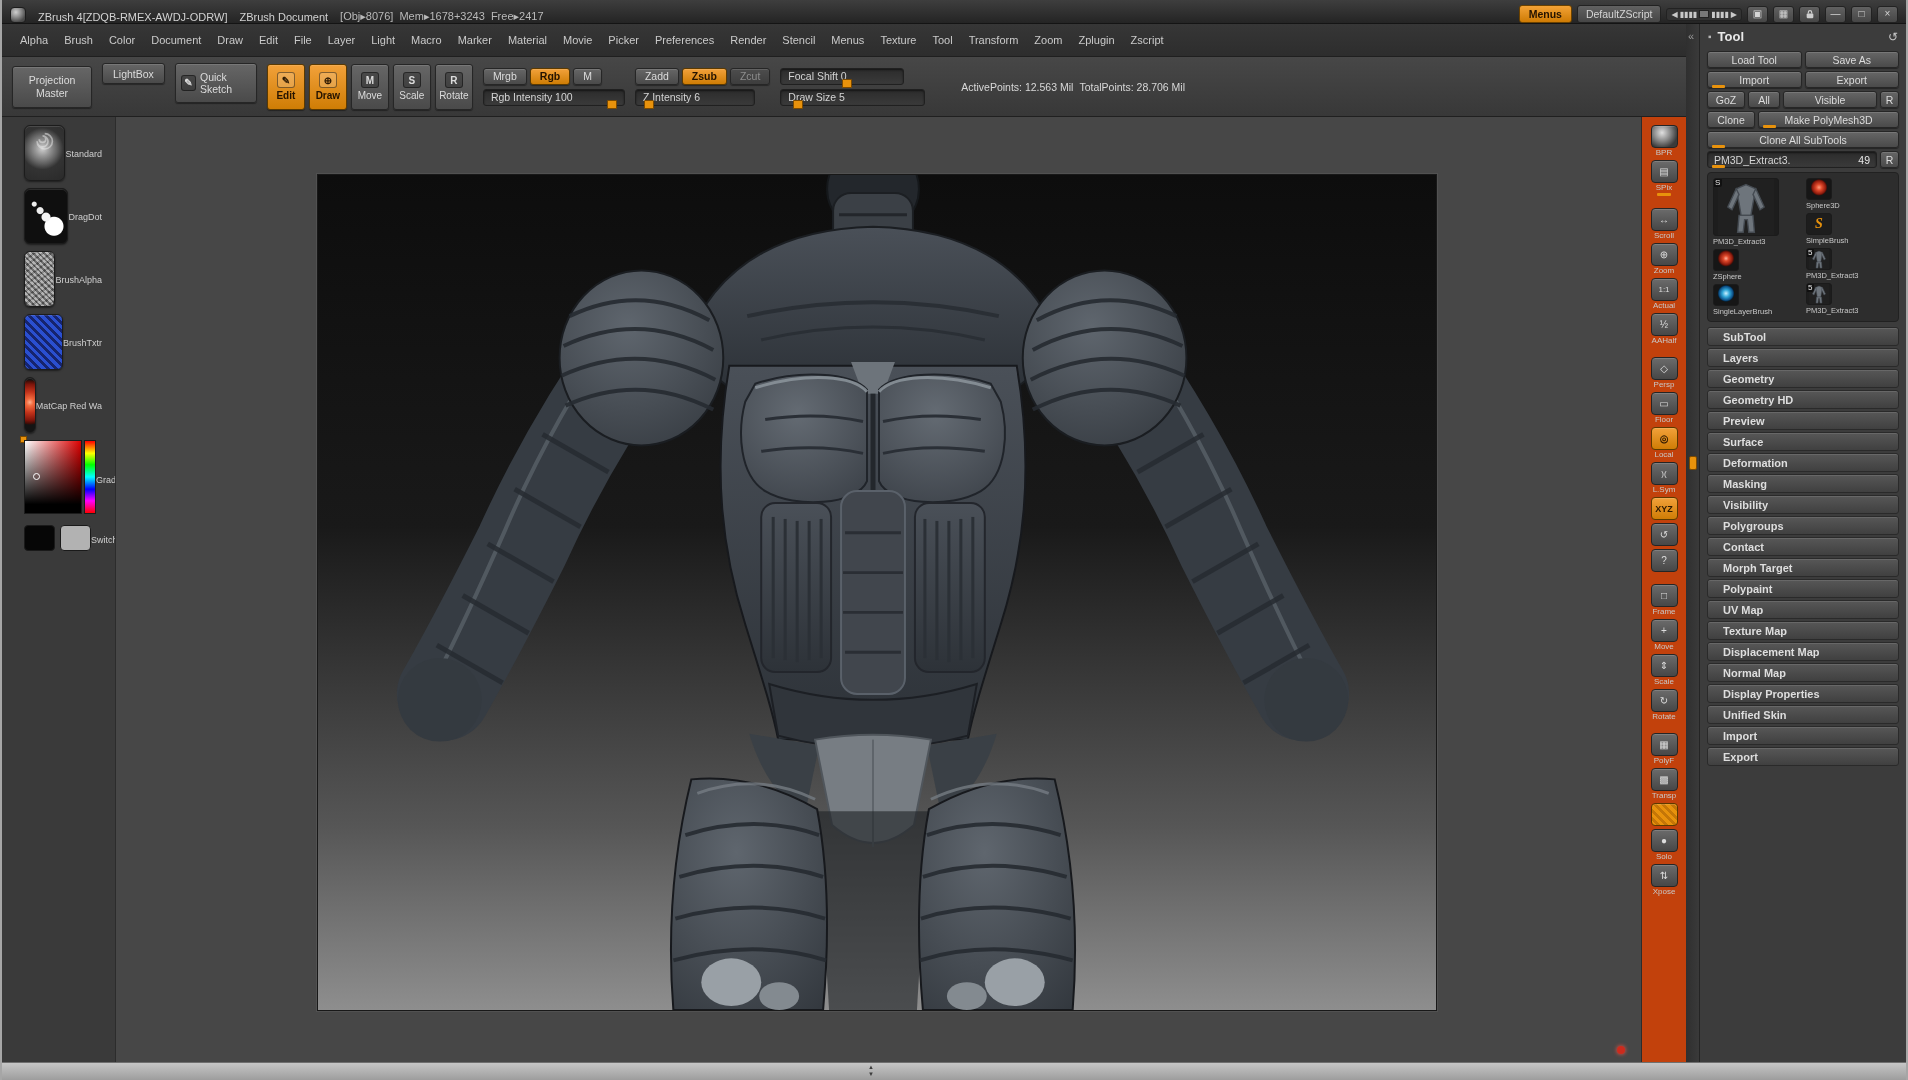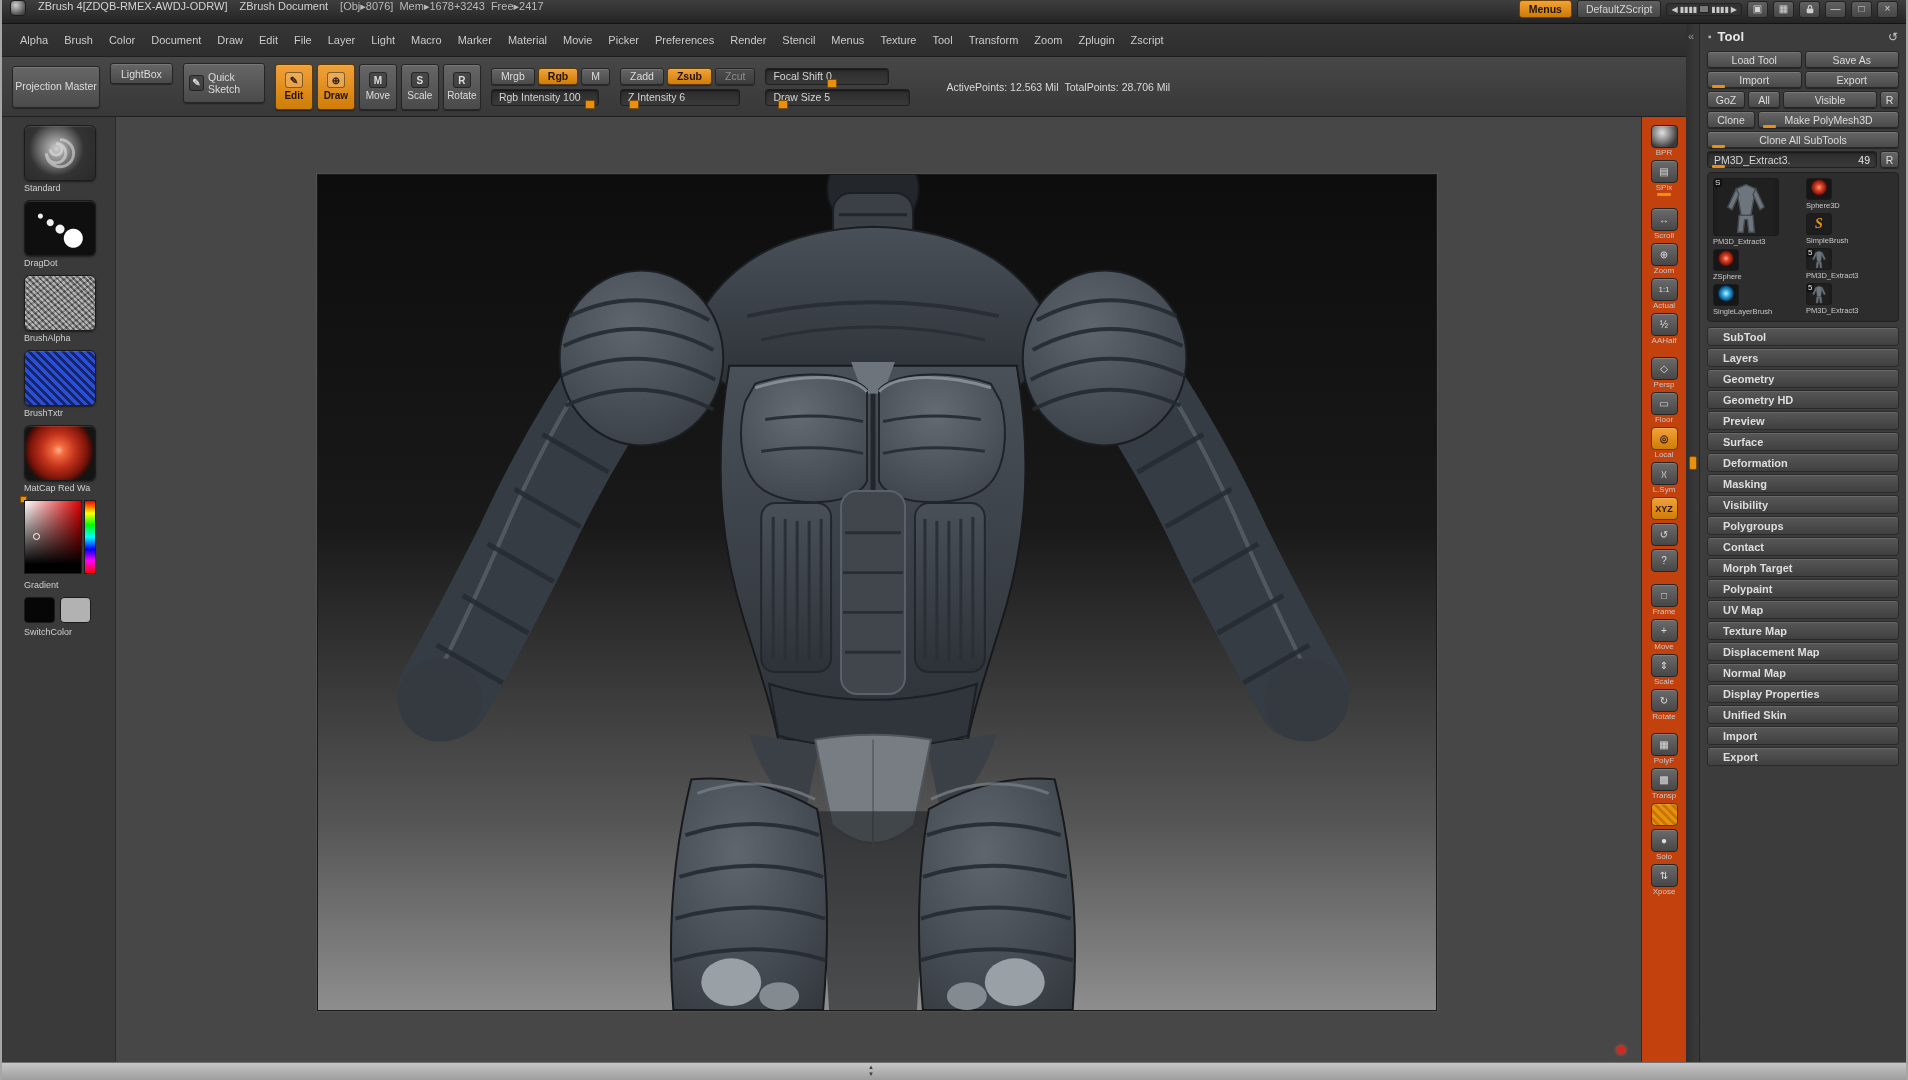--- a/index.html
+++ b/index.html
@@ -1,20 +1,20 @@
 <!DOCTYPE html>
 <html><head>
 <meta charset="utf-8">
 <style>
   html,body{margin:0;padding:0;background:#1a1a1a;}
   *{box-sizing:border-box;font-family:"Liberation Sans",sans-serif;}
   .window{position:relative;width:1908px;height:1080px;background:#3a3a3a;border-left:2px solid #a6a6a6;border-right:2px solid #a6a6a6;overflow:hidden;}
 
   
-  .titlebar{height:24px;background:linear-gradient(#3e3e3e,#242424);border-bottom:1px solid #141414;display:flex;align-items:flex-start;gap:12px;padding:0 8px;color:#d2d2d2;font-size:11px;}
+  .titlebar{height:24px;background:linear-gradient(#3e3e3e,#242424);border-bottom:1px solid #141414;display:flex;align-items:flex-end;gap:12px;padding:0 8px;color:#d2d2d2;font-size:11px;}
   .logo{width:16px;height:16px;border-radius:4px;background:radial-gradient(circle at 35% 30%,#cfcfcf,#8a8a8a 40%,#4a4a4a 75%);border:1px solid #1c1c1c;}
   .tb-stats{color:#b9b9b9;white-space:pre;}
   .tb-right{margin-left:auto;display:flex;align-items:center;gap:5px;}
   .menus-btn{background:linear-gradient(#f3a236,#ce7b04);color:#241300;font-size:10.5px;font-weight:bold;padding:2px 9px;border-radius:3px;border:1px solid #6b4200;cursor:pointer;}
   .tb-btn{background:linear-gradient(#616161,#464646);border:1px solid #222;color:#d5d5d5;font-size:10.5px;padding:2px 8px;border-radius:3px;cursor:pointer;}
   .tb-icon{width:21px;height:17px;background:linear-gradient(#616161,#464646);border:1px solid #222;border-radius:3px;color:#d5d5d5;font-size:10px;line-height:14px;display:flex;align-items:center;justify-content:center;padding:0;cursor:pointer;}
   .scrub{display:flex;align-items:center;gap:2px;color:#c9c9c9;font-size:8px;background:#333;border:1px solid #222;border-radius:3px;padding:1px 4px;}
   .scrub .midbox{width:10px;height:8px;background:#777;border:1px solid #222;}
 
   
@@ -23,39 +23,39 @@
 
   
   .menubar{height:26px;background:linear-gradient(#363636,#2d2d2d);border-bottom:1px solid #1f1f1f;display:flex;align-items:center;padding:16px 10px;}
   .menu-item{font-size:11px;color:#cacaca;padding:3px 8px;border-radius:3px;cursor:pointer;}
 
   
   .shelf{height:60px;background:linear-gradient(#474747,#383838);border-bottom:1px solid #202020;display:flex;align-items:center;padding:0 10px;gap:10px;}
   .btn{background:linear-gradient(#666,#4a4a4a);border:1px solid #262626;border-radius:3px;color:#dcdcdc;font-size:10.5px;display:inline-flex;align-items:center;justify-content:center;box-shadow:inset 0 1px 0 rgba(255,255,255,.12),0 1px 1px rgba(0,0,0,.4);cursor:pointer;position:relative;}
   .btn.active{background:linear-gradient(#f2a13a,#cf7d05);color:#241300;border-color:#5c3a00;font-weight:bold;}
   .btn.disabled{color:#8e8e8e;background:linear-gradient(#4d4d4d,#3d3d3d);}
-  .pm-btn{width:88px;height:42px;text-align:center;white-space:normal;line-height:1.2;padding:2px;}
+  .pm-btn{width:80px;height:42px;text-align:center;white-space:normal;line-height:1.2;padding:2px;}
   .lb-btn{height:21px;padding:0 10px;align-self:flex-start;margin-top:6px;}
   .qs-btn{width:82px;height:40px;align-self:flex-start;margin-top:6px;gap:4px;text-align:left;white-space:normal;line-height:1.15;padding:0 5px;}
   .tgroup{display:flex;gap:4px;}
   .tool-btn{width:38px;height:46px;flex-direction:column;gap:2px;font-size:10px;padding:2px;}
   .t-ic{width:18px;height:16px;background:rgba(0,0,0,.25);border:1px solid rgba(0,0,0,.45);border-radius:3px;display:flex;align-items:center;justify-content:center;font-size:10px;font-weight:bold;}
   .tool-btn.active .t-ic{color:#2b1700;background:rgba(255,255,255,.18);}
   .group{display:flex;flex-direction:column;gap:4px;justify-content:center;}
   .row{display:flex;gap:3px;}
   .btn.sm{height:17px;padding:0 9px;}
   .slider{position:relative;background:linear-gradient(#2c2c2c,#3a3a3a);border:1px solid #202020;border-radius:3px;height:17px;display:flex;align-items:center;padding:0 7px;font-size:10.5px;color:#d4d4d4;box-shadow:inset 0 1px 2px rgba(0,0,0,.55);cursor:pointer;}
   .nub{position:absolute;top:10px;width:10px;height:9px;background:#e8920c;border:1px solid #7c4a00;border-radius:1px;}
   .points{display:flex;gap:6px;font-size:10.5px;color:#d8d8d8;margin-left:26px;}
   .tick{position:absolute;left:4px;bottom:-1px;width:13px;height:3px;background:#e8920c;border-radius:1px;}
 
   
   .body-row{flex:1;display:flex;min-height:0;}
   .left-palette{width:113px;padding:8px 0 0 22px;display:flex;flex-direction:column;}
-  .pal-item{display:flex;flex-direction:column;align-items:flex-start;width:78px;margin-bottom:7px;cursor:pointer;}
+  .pal-item{display:flex;flex-direction:row;align-items:center;width:78px;margin-bottom:7px;cursor:pointer;}
   .pal-thumb{width:72px;height:56px;border-radius:6px;border:1px solid #1c1c1c;box-shadow:inset 0 1px 0 rgba(255,255,255,.12),0 1px 2px rgba(0,0,0,.5);position:relative;overflow:hidden;}
   .pal-label{font-size:9px;color:#cfcfcf;margin-top:2px;text-align:center;white-space:nowrap;}
   .th-brush{background:radial-gradient(circle at 45% 42%,#d0d0d0 0,#9a9a9a 18%,#5f5f5f 40%,#333 55%,#2a2a2a 100%);}
   .th-stroke{background-color:#0f0f0f;background-image:
      radial-gradient(circle 2px at 22% 28%, #eee 0 2px, transparent 3px),
      radial-gradient(circle 3px at 36% 40%, #eee 0 3px, transparent 4px),
      radial-gradient(circle 4px at 50% 52%, #f3f3f3 0 4px, transparent 5px),
      radial-gradient(circle 9px at 69% 69%, #fff 0 9px, transparent 10px);}
   .th-alpha{background:repeating-linear-gradient(45deg,rgba(255,255,255,.22) 0 2px,rgba(0,0,0,.3) 2px 4px),repeating-linear-gradient(-37deg,rgba(255,255,255,.18) 0 3px,rgba(0,0,0,.22) 3px 5px),#8a8a8a;}
   .th-texture{background:repeating-linear-gradient(45deg,#2a4fd0 0 3px,#16246e 3px 6px),repeating-linear-gradient(-45deg,rgba(110,160,255,.55) 0 3px,rgba(0,0,0,0) 3px 6px),#1b2a8a;}
@@ -218,21 +218,21 @@
             <span class="t-ic">R</span>
             <span>Rotate</span>
           </button>
         </div>
         <div class="group">
           <div class="row">
             <button class="btn sm">Mrgb</button>
             <button class="btn sm active">Rgb</button>
             <button class="btn sm">M</button>
           </div>
-          <div class="slider" style="width:108px">
+          <div class="slider" style="width:142px">
             <span>Rgb Intensity 100</span>
             <span class="nub" style="left:88%"></span>
           </div>
         </div>
         <div class="group">
           <div class="row">
             <button class="btn sm">Zadd</button>
             <button class="btn sm active">Zsub</button>
             <button class="btn sm disabled">Zcut</button>
           </div>

